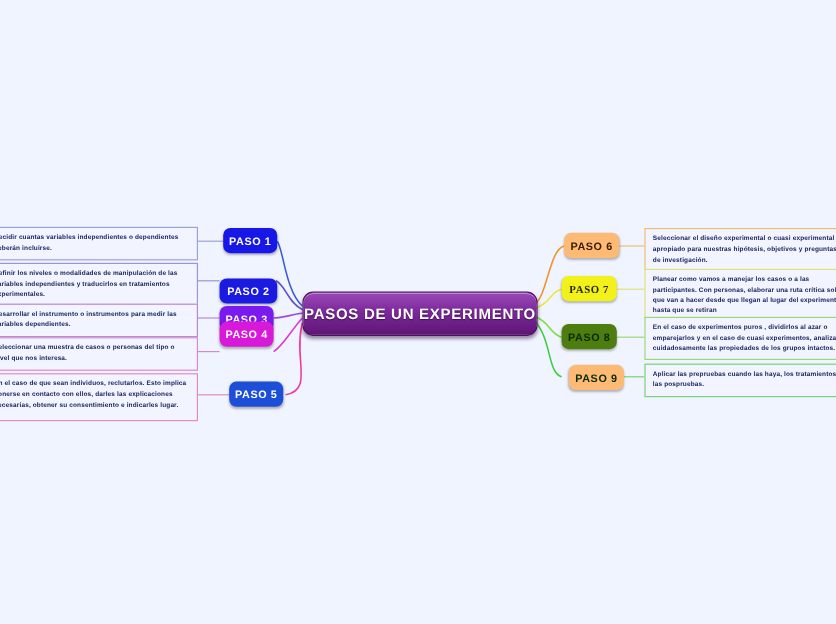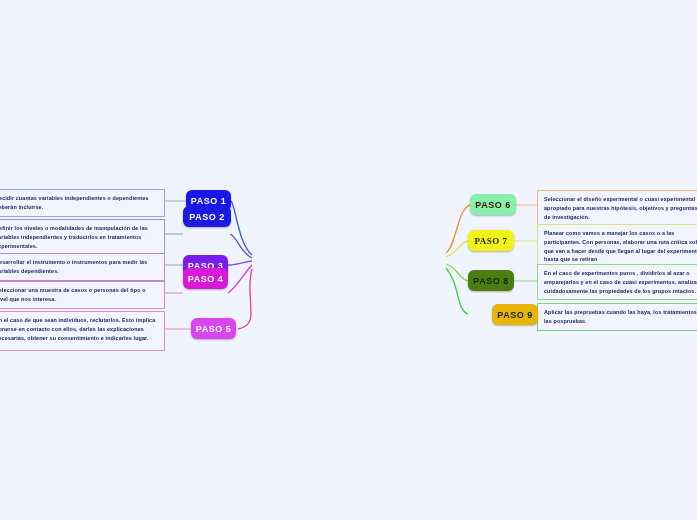--- a/index.html
+++ b/index.html
@@ -146,46 +146,49 @@
   </div>
 
   <div class="leaf-box" style="left:537px; top:303px; width:174px; min-height:20px; border-color:#7ad07a;">
     <span class="leaf-text">Aplicar las prepruebas cuando las haya, los tratamientos y las pospruebas.</span>
   </div>
 
   <div class="step-node" style="left:186px; top:190px; width:45px; background:#1717e8;">
     <span class="label" style="color:#ffffff;">PASO 1</span>
   </div>
 
-  <div class="step-node" style="left:183px; top:206px; width:48px; background:#1a1ae0;">
+  <div class="step-node" style="left:183px; top:232px; width:48px; background:#1a1ae0;">
     <span class="label" style="color:#ffffff;">PASO 2</span>
   </div>
 
   <div class="step-node" style="left:183px; top:255px; width:45px; background:#7a1aee;">
     <span class="label" style="color:#ffffff;text-decoration:underline;">PASO 3</span>
   </div>
 
   <div class="step-node" style="left:183px; top:268px; width:45px; background:#d919d9;">
     <span class="label" style="color:#ffffff;">PASO 4</span>
   </div>
 
-  <div class="step-node" style="left:191px; top:318px; width:45px; background:#d946ef;">
+  <div class="step-node" style="left:191px; top:318px; width:45px; background:#1d4ed8;">
     <span class="label" style="color:#ffffff;">PASO 5</span>
   </div>
 
-  <div class="step-node" style="left:470px; top:194px; width:46px; background:#86efac;">
+  <div class="step-node" style="left:470px; top:194px; width:46px; background:#fdba74;">
     <span class="label" style="color:#3a1a00;">PASO 6</span>
   </div>
 
   <div class="step-node" style="left:468px; top:230px; width:46px; background:#f2f21a;">
     <span class="label" style="color:#2a2a00;font-family:Liberation Serif, serif;">PASO 7</span>
   </div>
 
   <div class="step-node" style="left:468px; top:270px; width:46px; background:#4d7c0f;">
     <span class="label" style="color:#0a2a00;">PASO 8</span>
   </div>
 
-  <div class="step-node" style="left:492px; top:304px; width:46px; background:#eab308;">
+  <div class="step-node" style="left:474px; top:304px; width:46px; background:#fdba74;">
     <span class="label" style="color:#052a05;">PASO 9</span>
   </div>
 
+  <div class="central-node">
+    <span class="label">PASOS DE UN EXPERIMENTO</span>
+  </div>
 
 </div>
 
 </body></html>

